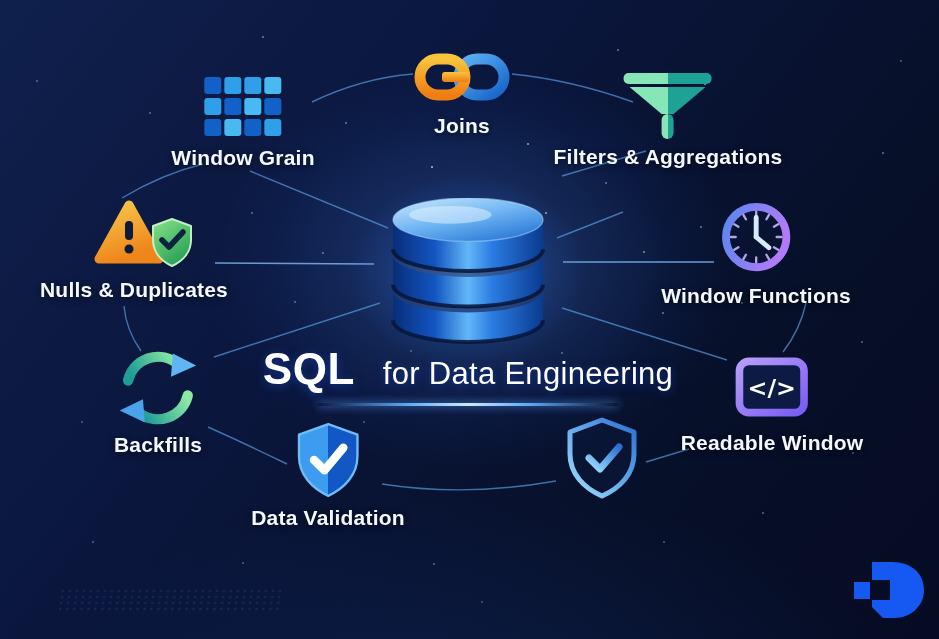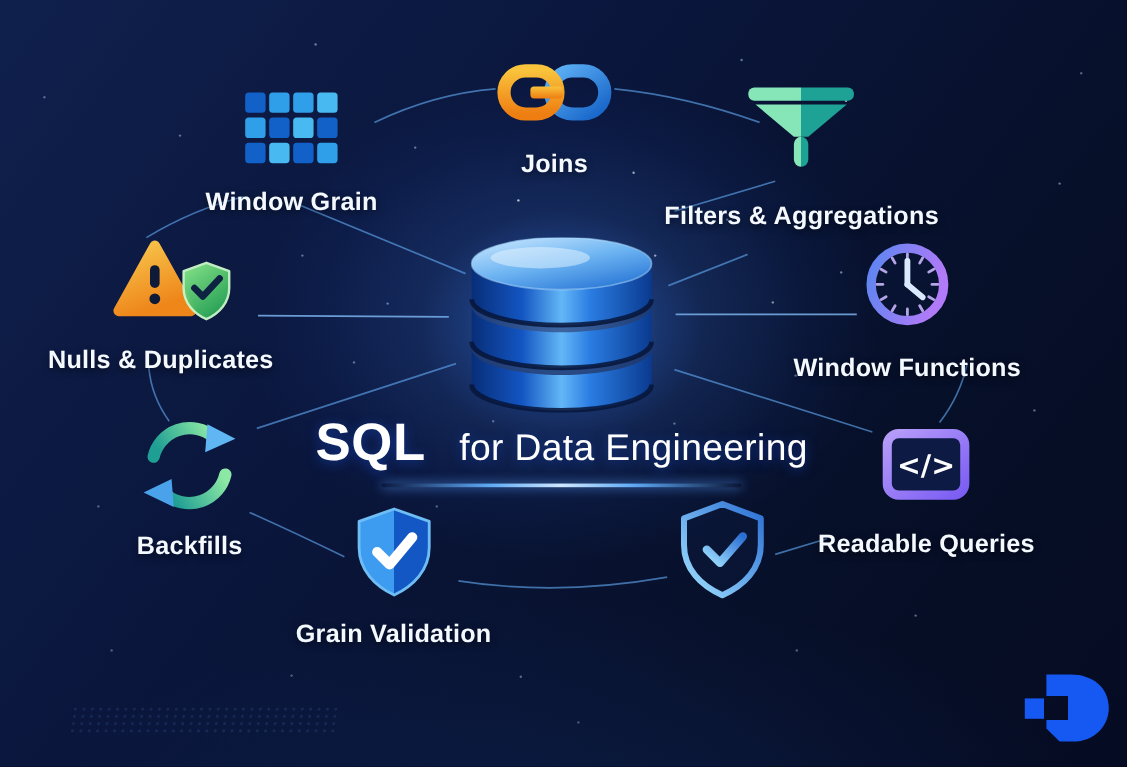--- a/index.html
+++ b/index.html
@@ -29,21 +29,21 @@
       92px 541px 0 0 rgba(190,215,255,.4), 481px 601px 0 0 rgba(190,215,255,.35),
       545px 212px 0 0 rgba(255,255,255,.6), 410px 350px 0 0 rgba(190,215,255,.4),
       36px 80px 0 0 rgba(190,215,255,.4), 900px 60px 0 0 rgba(190,215,255,.4);
   }
   .lines{position:absolute;left:0;top:0;}
   .lines path{fill:none;stroke:#63a9f2;stroke-width:1.4;opacity:.62;}
   .lines path.bright{stroke:#82bdf8;opacity:.8;}
   .db-glow{position:absolute;left:318px;top:148px;width:300px;height:250px;
     background:radial-gradient(closest-side,rgba(120,185,255,.35),rgba(40,95,200,.16) 55%,rgba(0,0,0,0) 78%);}
   .db{position:absolute;left:389px;top:198px;}
-  .node{position:absolute;display:flex;flex-direction:column;align-items:center;transform:translateX(-50%);gap:11px;}
+  .node{position:absolute;display:flex;flex-direction:column;align-items:center;transform:translateX(-50%);}
   .node .label{margin-top:8px;font-size:21px;font-weight:600;color:#f4f8ff;white-space:nowrap;
     letter-spacing:.2px;text-shadow:0 2px 6px rgba(0,0,0,.5);}
   .titlebox{position:absolute;left:468px;top:344px;transform:translateX(-50%);text-align:center;}
   .titlebox .t{white-space:nowrap;color:#ffffff;text-shadow:0 2px 10px rgba(20,60,160,.8);}
   .titlebox .t .sql{font-size:44px;font-weight:800;letter-spacing:.5px;}
   .titlebox .t .rest{font-size:31px;font-weight:400;margin-left:28px;letter-spacing:.3px;}
   .underline{margin:9px auto 0;width:300px;height:3px;border-radius:2px;
     background:linear-gradient(90deg,rgba(90,160,255,0),#5ea9f5 30%,#cfe8ff 50%,#5ea9f5 70%,rgba(90,160,255,0));
     box-shadow:0 0 9px rgba(90,160,255,.9);}
   .logo{position:absolute;left:853px;top:560px;}
@@ -166,21 +166,21 @@
           <stop offset="0" stop-color="#86e6b8"></stop>
             <stop offset=".5" stop-color="#86e6b8"></stop>
           <stop offset=".5" stop-color="#1ea295"></stop>
             <stop offset="1" stop-color="#1ea295"></stop>
         </linearGradient>
       </defs>
       <rect x="2" y="1" width="88" height="11" rx="5" fill="url(#fnG)"></rect>
       <path d="M8,15 L84,15 L52,42 L40,42 Z" fill="url(#fnG)"></path>
       <rect x="40" y="42" width="12" height="25" rx="6" fill="url(#fnG)"></rect>
     </svg>
-    <div class="label" style="margin-top:18px">Filters &amp; Aggregations</div>
+    <div class="label" style="margin-top:5px">Filters &amp; Aggregations</div>
   </div>
 
   <div class="node" style="left:756px;top:198px">
     <svg width="78" height="78" viewBox="0 0 80 80">
       <defs>
         <linearGradient id="ckG" x1="0" y1="0" x2="1" y2=".3">
           <stop offset="0" stop-color="#5b86f0"></stop>
             <stop offset="1" stop-color="#b07af8"></stop>
         </linearGradient>
       </defs>
@@ -211,21 +211,21 @@
     <svg width="76" height="62" viewBox="0 0 80 64">
       <defs>
         <linearGradient id="cdG" x1="0" y1="0" x2="1" y2="1">
           <stop offset="0" stop-color="#b79df9"></stop>
             <stop offset="1" stop-color="#7a5cf3"></stop>
         </linearGradient>
       </defs>
       <rect x="6" y="5" width="68" height="54" rx="10" fill="#0c1a44" stroke="url(#cdG)" stroke-width="8"></rect>
       <text x="40" y="41" text-anchor="middle" font-size="25" font-weight="bold" fill="#ffffff">&lt;/&gt;</text>
     </svg>
-    <div class="label" style="margin-top:13px">Readable Queries</div>
+    <div class="label" style="margin-top:13px">Readable Window</div>
   </div>
 
   <div class="node" style="left:602px;top:416px">
     <svg width="76" height="84" viewBox="0 0 76 84">
       <defs>
         <linearGradient id="osG" x1="0" y1="1" x2="1" y2="0">
           <stop offset="0" stop-color="#9fe0ff"></stop>
             <stop offset="1" stop-color="#2b6fd4"></stop>
         </linearGradient>
       </defs>
@@ -240,21 +240,21 @@
         <linearGradient id="dvG" x1="0" y1="0" x2="1" y2="0">
           <stop offset="0" stop-color="#3d9cf0"></stop>
             <stop offset=".5" stop-color="#3d9cf0"></stop>
           <stop offset=".5" stop-color="#1257c4"></stop>
             <stop offset="1" stop-color="#1257c4"></stop>
         </linearGradient>
       </defs>
       <path d="M35,2 L66,13 V36 C66,56 52,70 35,78 C18,70 4,56 4,36 V13 Z" fill="url(#dvG)" stroke="#6fbdf5" stroke-width="2.5" stroke-linejoin="round"></path>
       <path d="M20,40 l11,11 l20,-24" fill="none" stroke="#ffffff" stroke-width="9" stroke-linecap="round" stroke-linejoin="round"></path>
     </svg>
-    <div class="label">Grain Validation</div>
+    <div class="label">Data Validation</div>
   </div>
 
   <div class="node" style="left:158px;top:346px">
     <svg width="84" height="84" viewBox="0 0 90 90">
       <defs>
         <linearGradient id="bfG" x1="0" y1=".5" x2="1" y2=".2">
           <stop offset="0" stop-color="#1f9e94"></stop>
             <stop offset="1" stop-color="#8ce8a4"></stop>
         </linearGradient>
       </defs>

